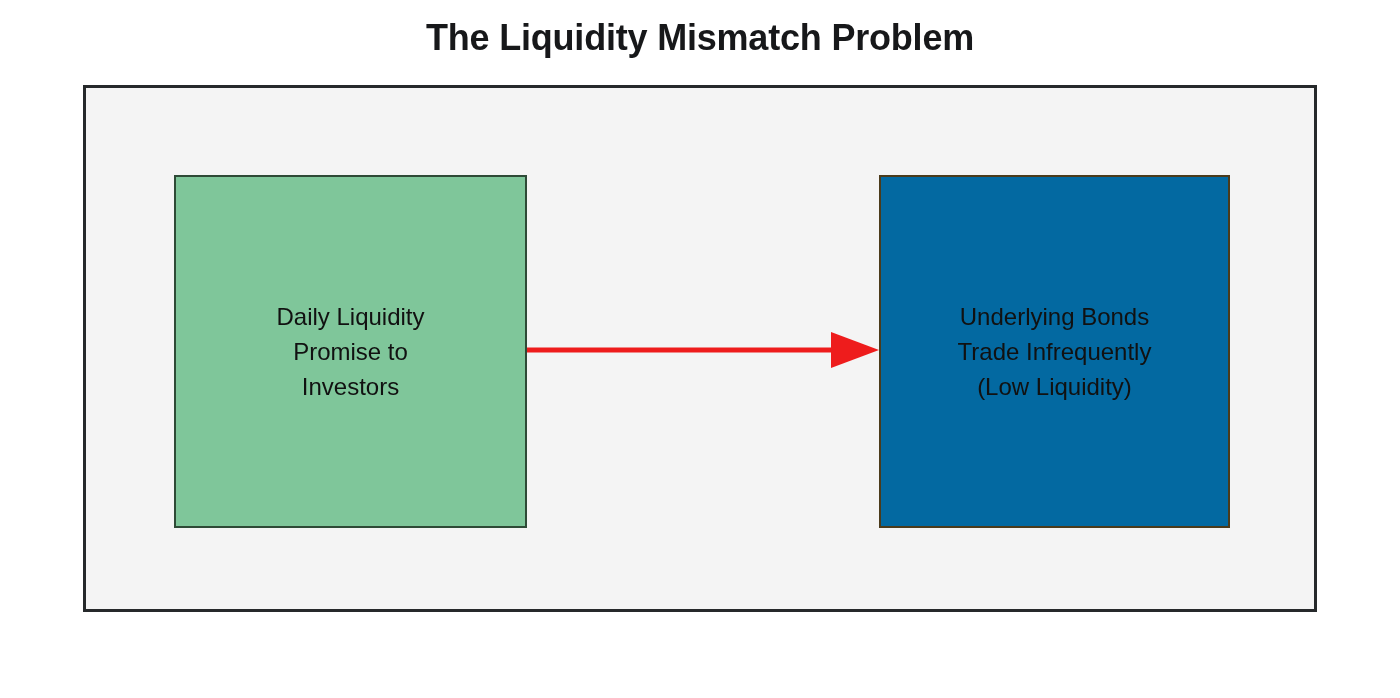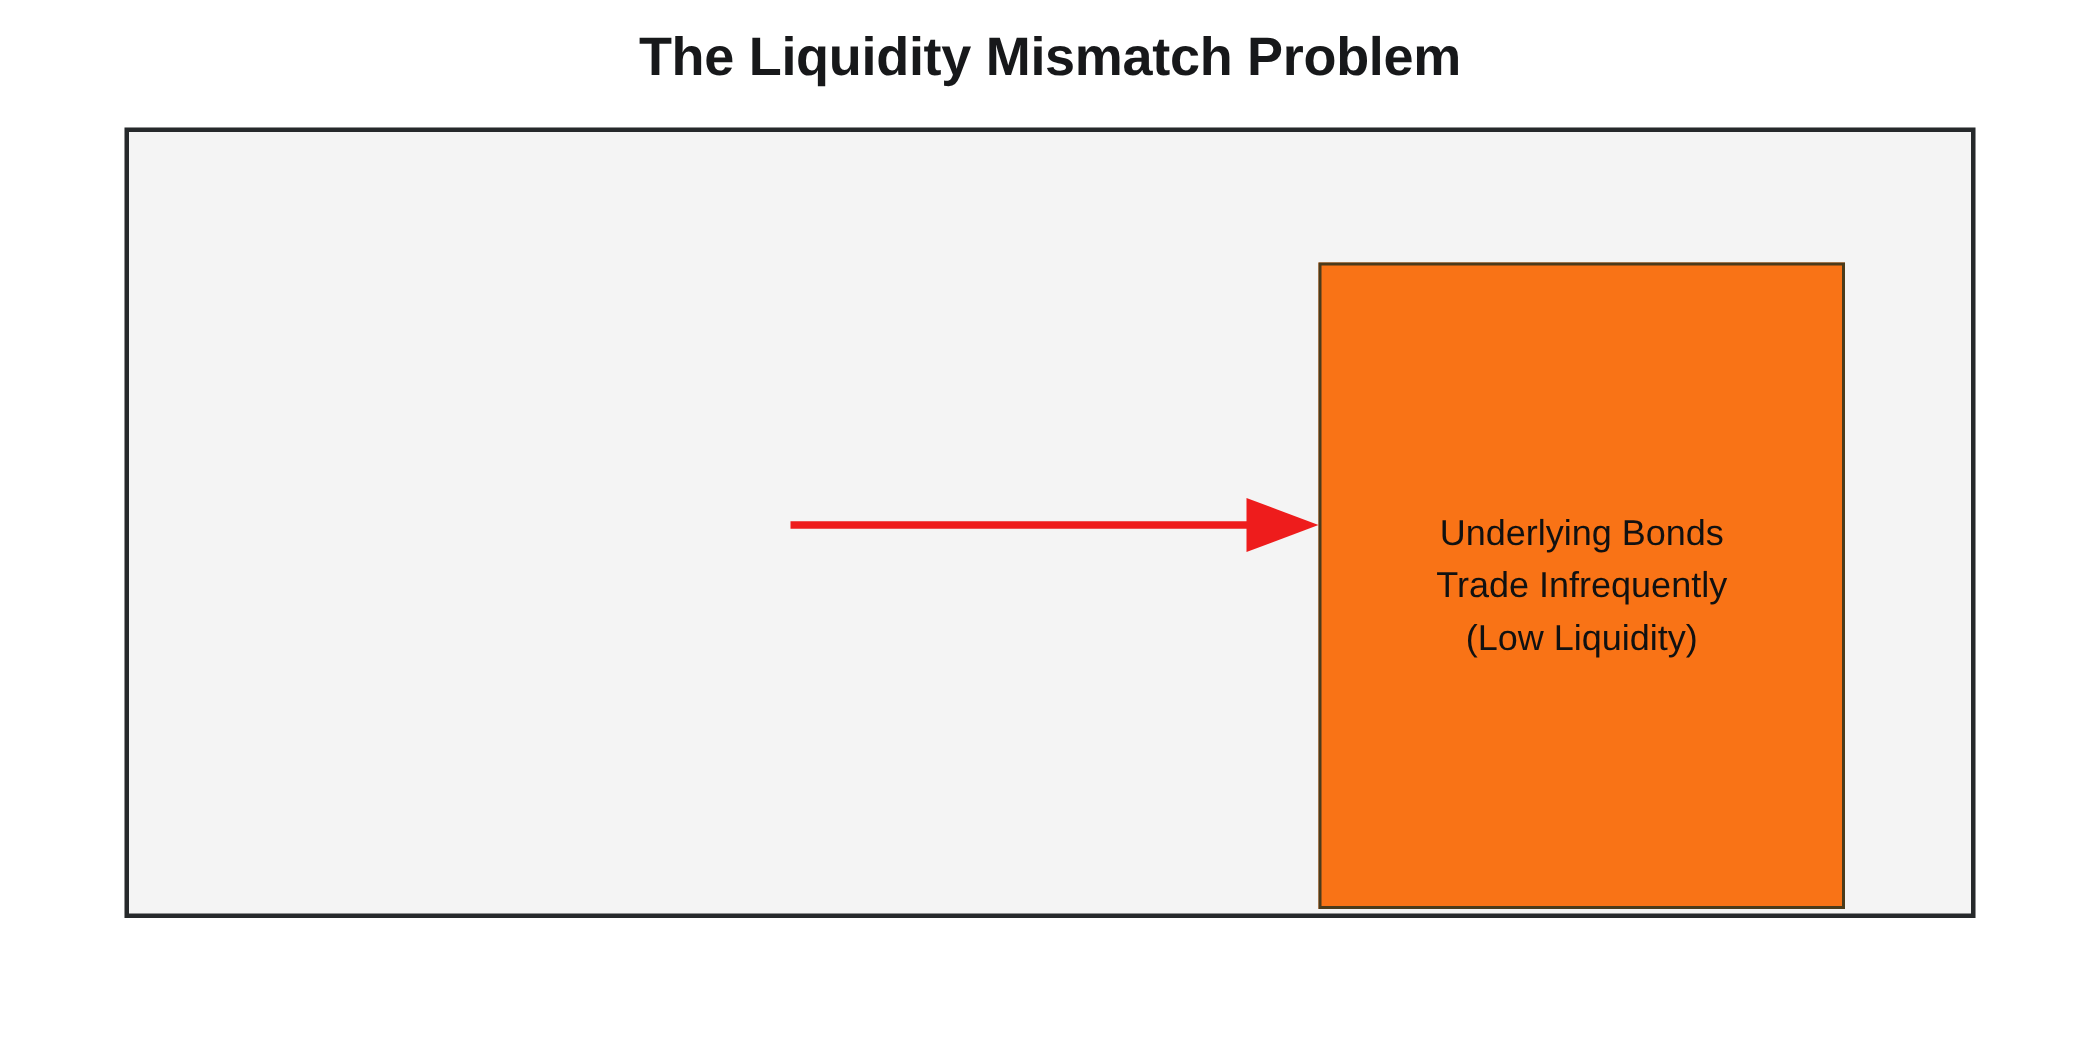--- a/index.html
+++ b/index.html
@@ -66,22 +66,22 @@
     width: 353px;
     height: 353px;
     background: #7fc69a;
     border: 2px solid #2e4a36;
   }
 
   .node-underlying-bonds {
     left: 793px;     
     top: 87px;
     width: 351px;
-    height: 431px;
-    background: #f97316;
+    height: 353px;
+    background: #0369a1;
     border: 2px solid #4b3b1b;
   }
 
   
   .arrow-layer {
     position: absolute;
     left: 0;
     top: 0;
     width: 1228px;
     height: 521px;
@@ -101,20 +101,25 @@
     white-space: nowrap;
   }
 </style>
 </head>
 <body>
 
 <div class="figure-title">The Liquidity Mismatch Problem</div>
 
 <div class="diagram-frame">
 
+  <div class="node node-liquidity-promise">
+    <div class="node-text">Daily Liquidity
+Promise to
+Investors</div>
+  </div>
 
   <div class="node node-underlying-bonds">
     <div class="node-text">Underlying Bonds
 Trade Infrequently
 (Low Liquidity)</div>
   </div>
 
   <svg class="arrow-layer" viewBox="0 0 1228 521" width="1228" height="521">
 
     <line x1="441" y1="262" x2="748" y2="262" stroke="#ee1c1c" stroke-width="5"></line>

